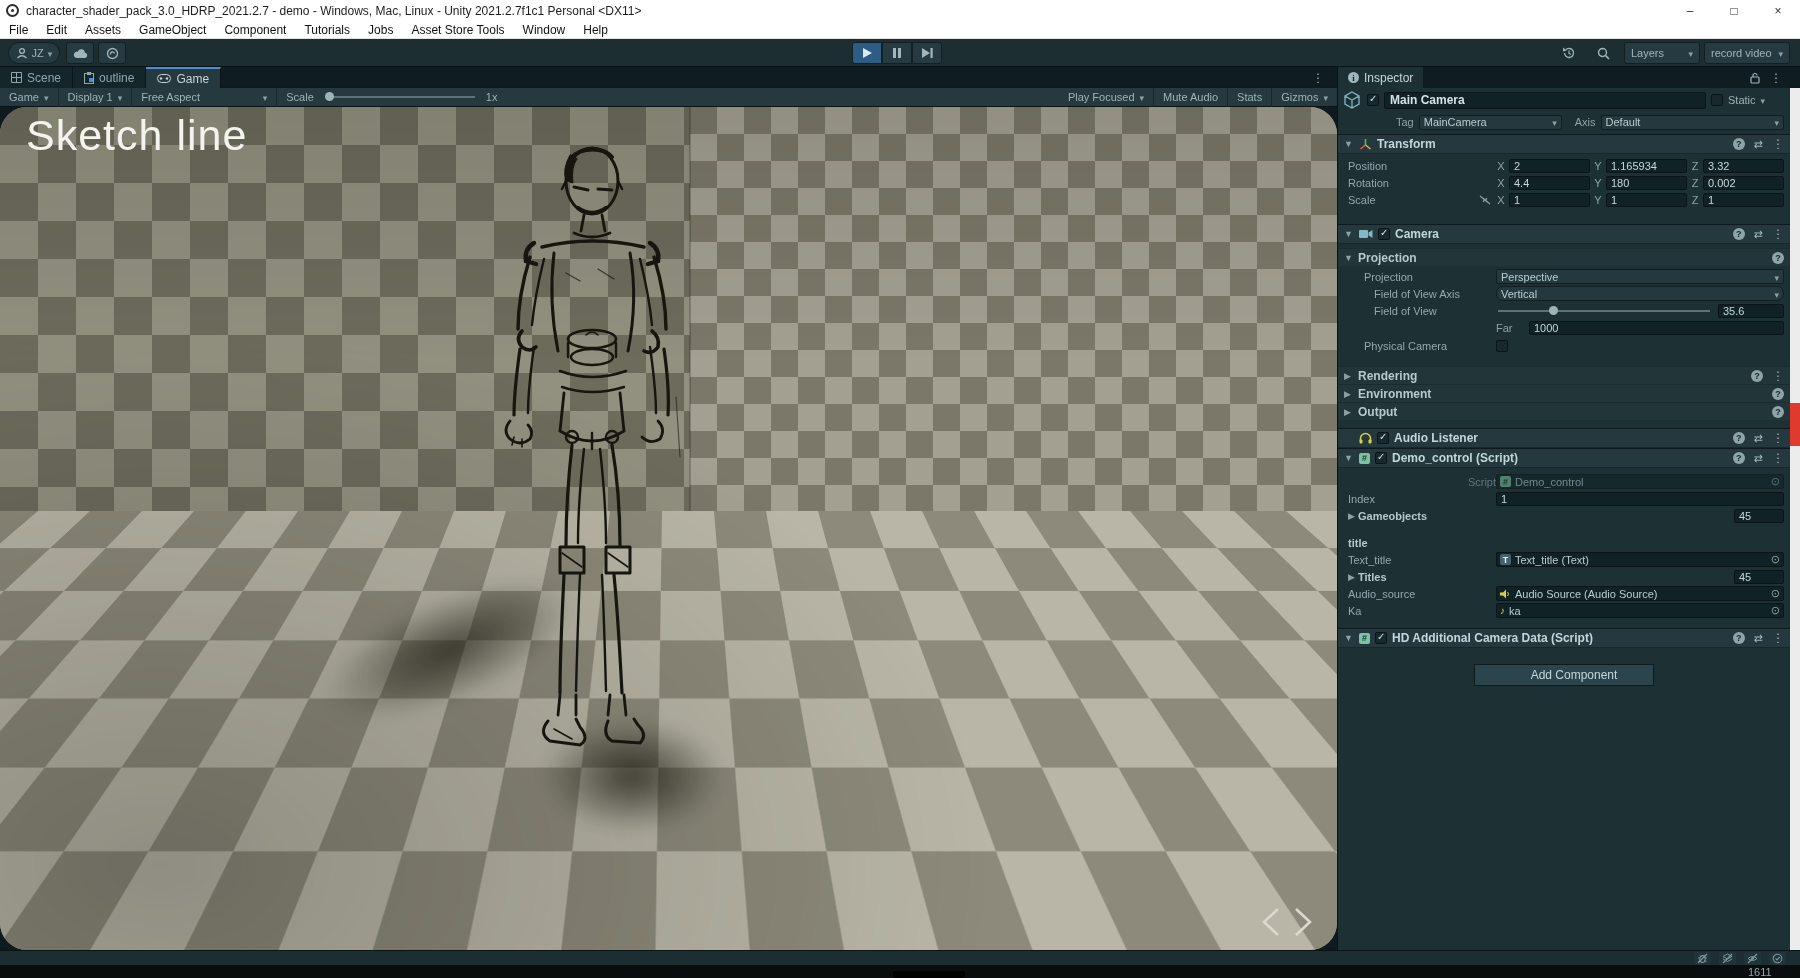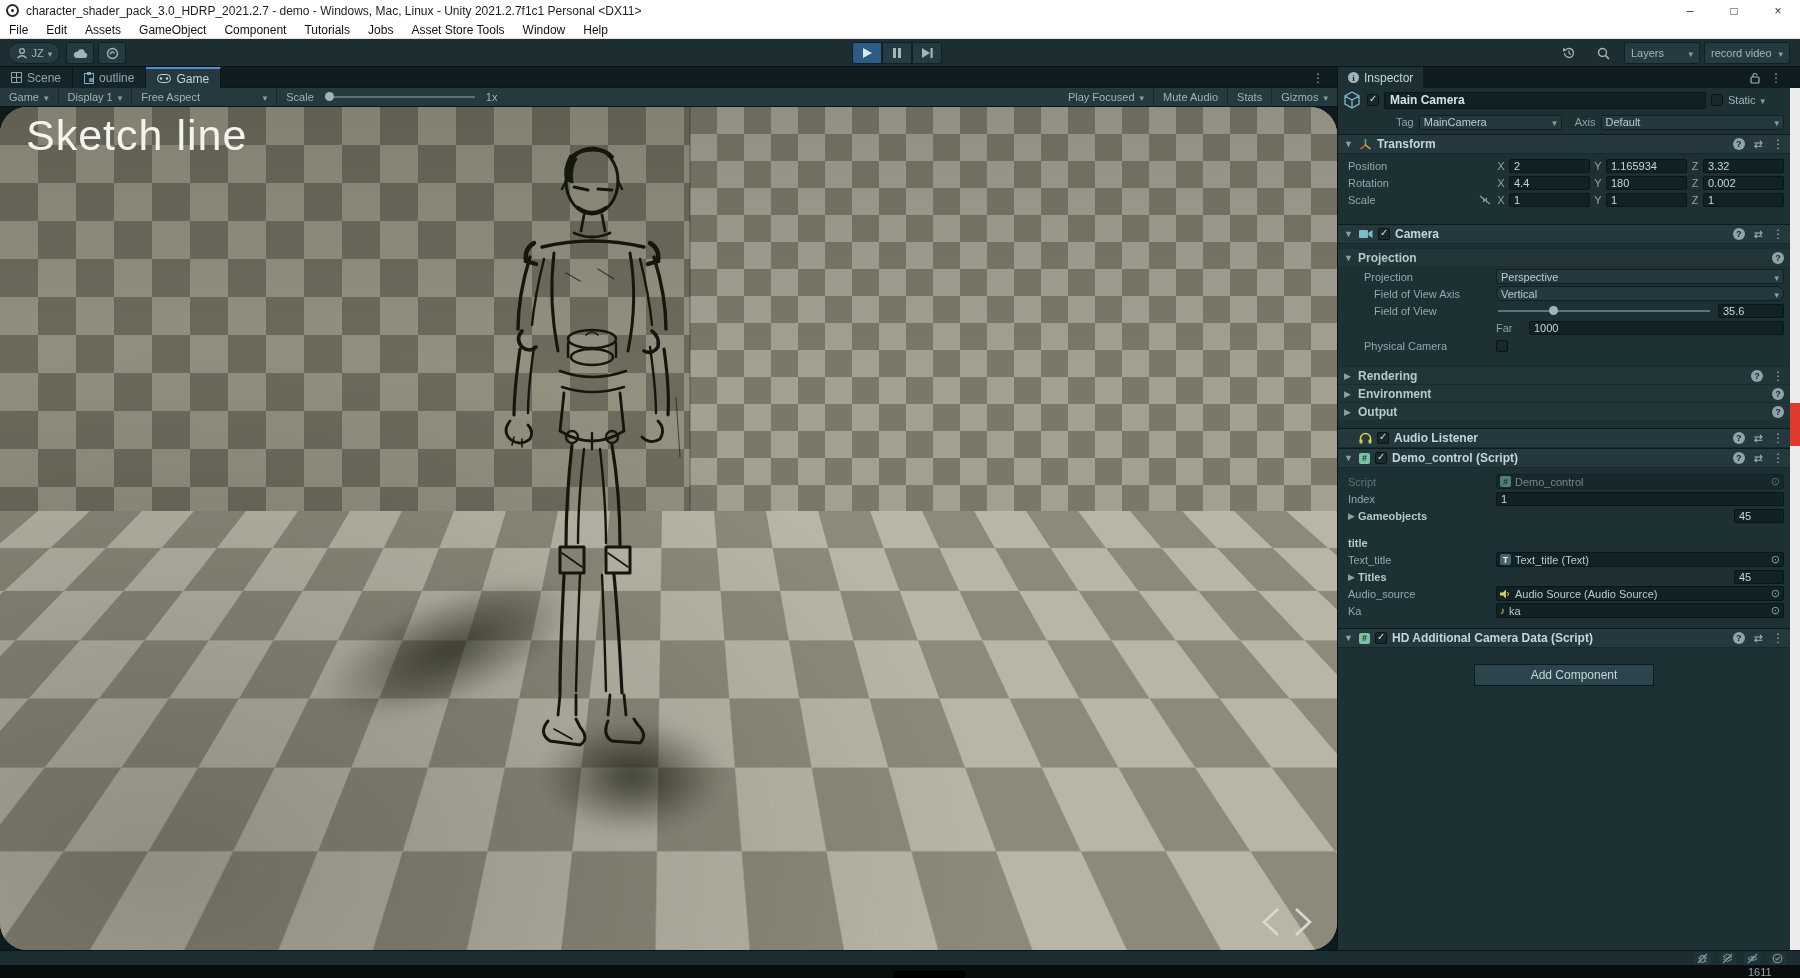--- a/index.html
+++ b/index.html
@@ -559,21 +559,21 @@
     <span class="fold">▼</span>
     <span class="script-mini">#</span>
     <span class="checkbox on"></span>
     <span class="comp-title">Demo_control (Script)</span>
     <div class="head-icons">
       <span class="help-ico">?</span>
       <span class="preset-ico">⇄</span>
       <span class="kebab">⋮</span>
     </div>
   </div>
-  <div class="irow disabled" style="margin-top:5px;">
+  <div class="irow disabled" style="margin-top:5px;text-align:right;">
     <span class="ilbl">Script</span>
     <div class="objfield">
       <span class="script-mini">#</span>
       <span>Demo_control</span>
       <span class="picker">⊙</span>
     </div>
   </div>
   <div class="irow">
     <span class="ilbl">Index</span>
     <span class="nf" style="flex:1;">1</span>

